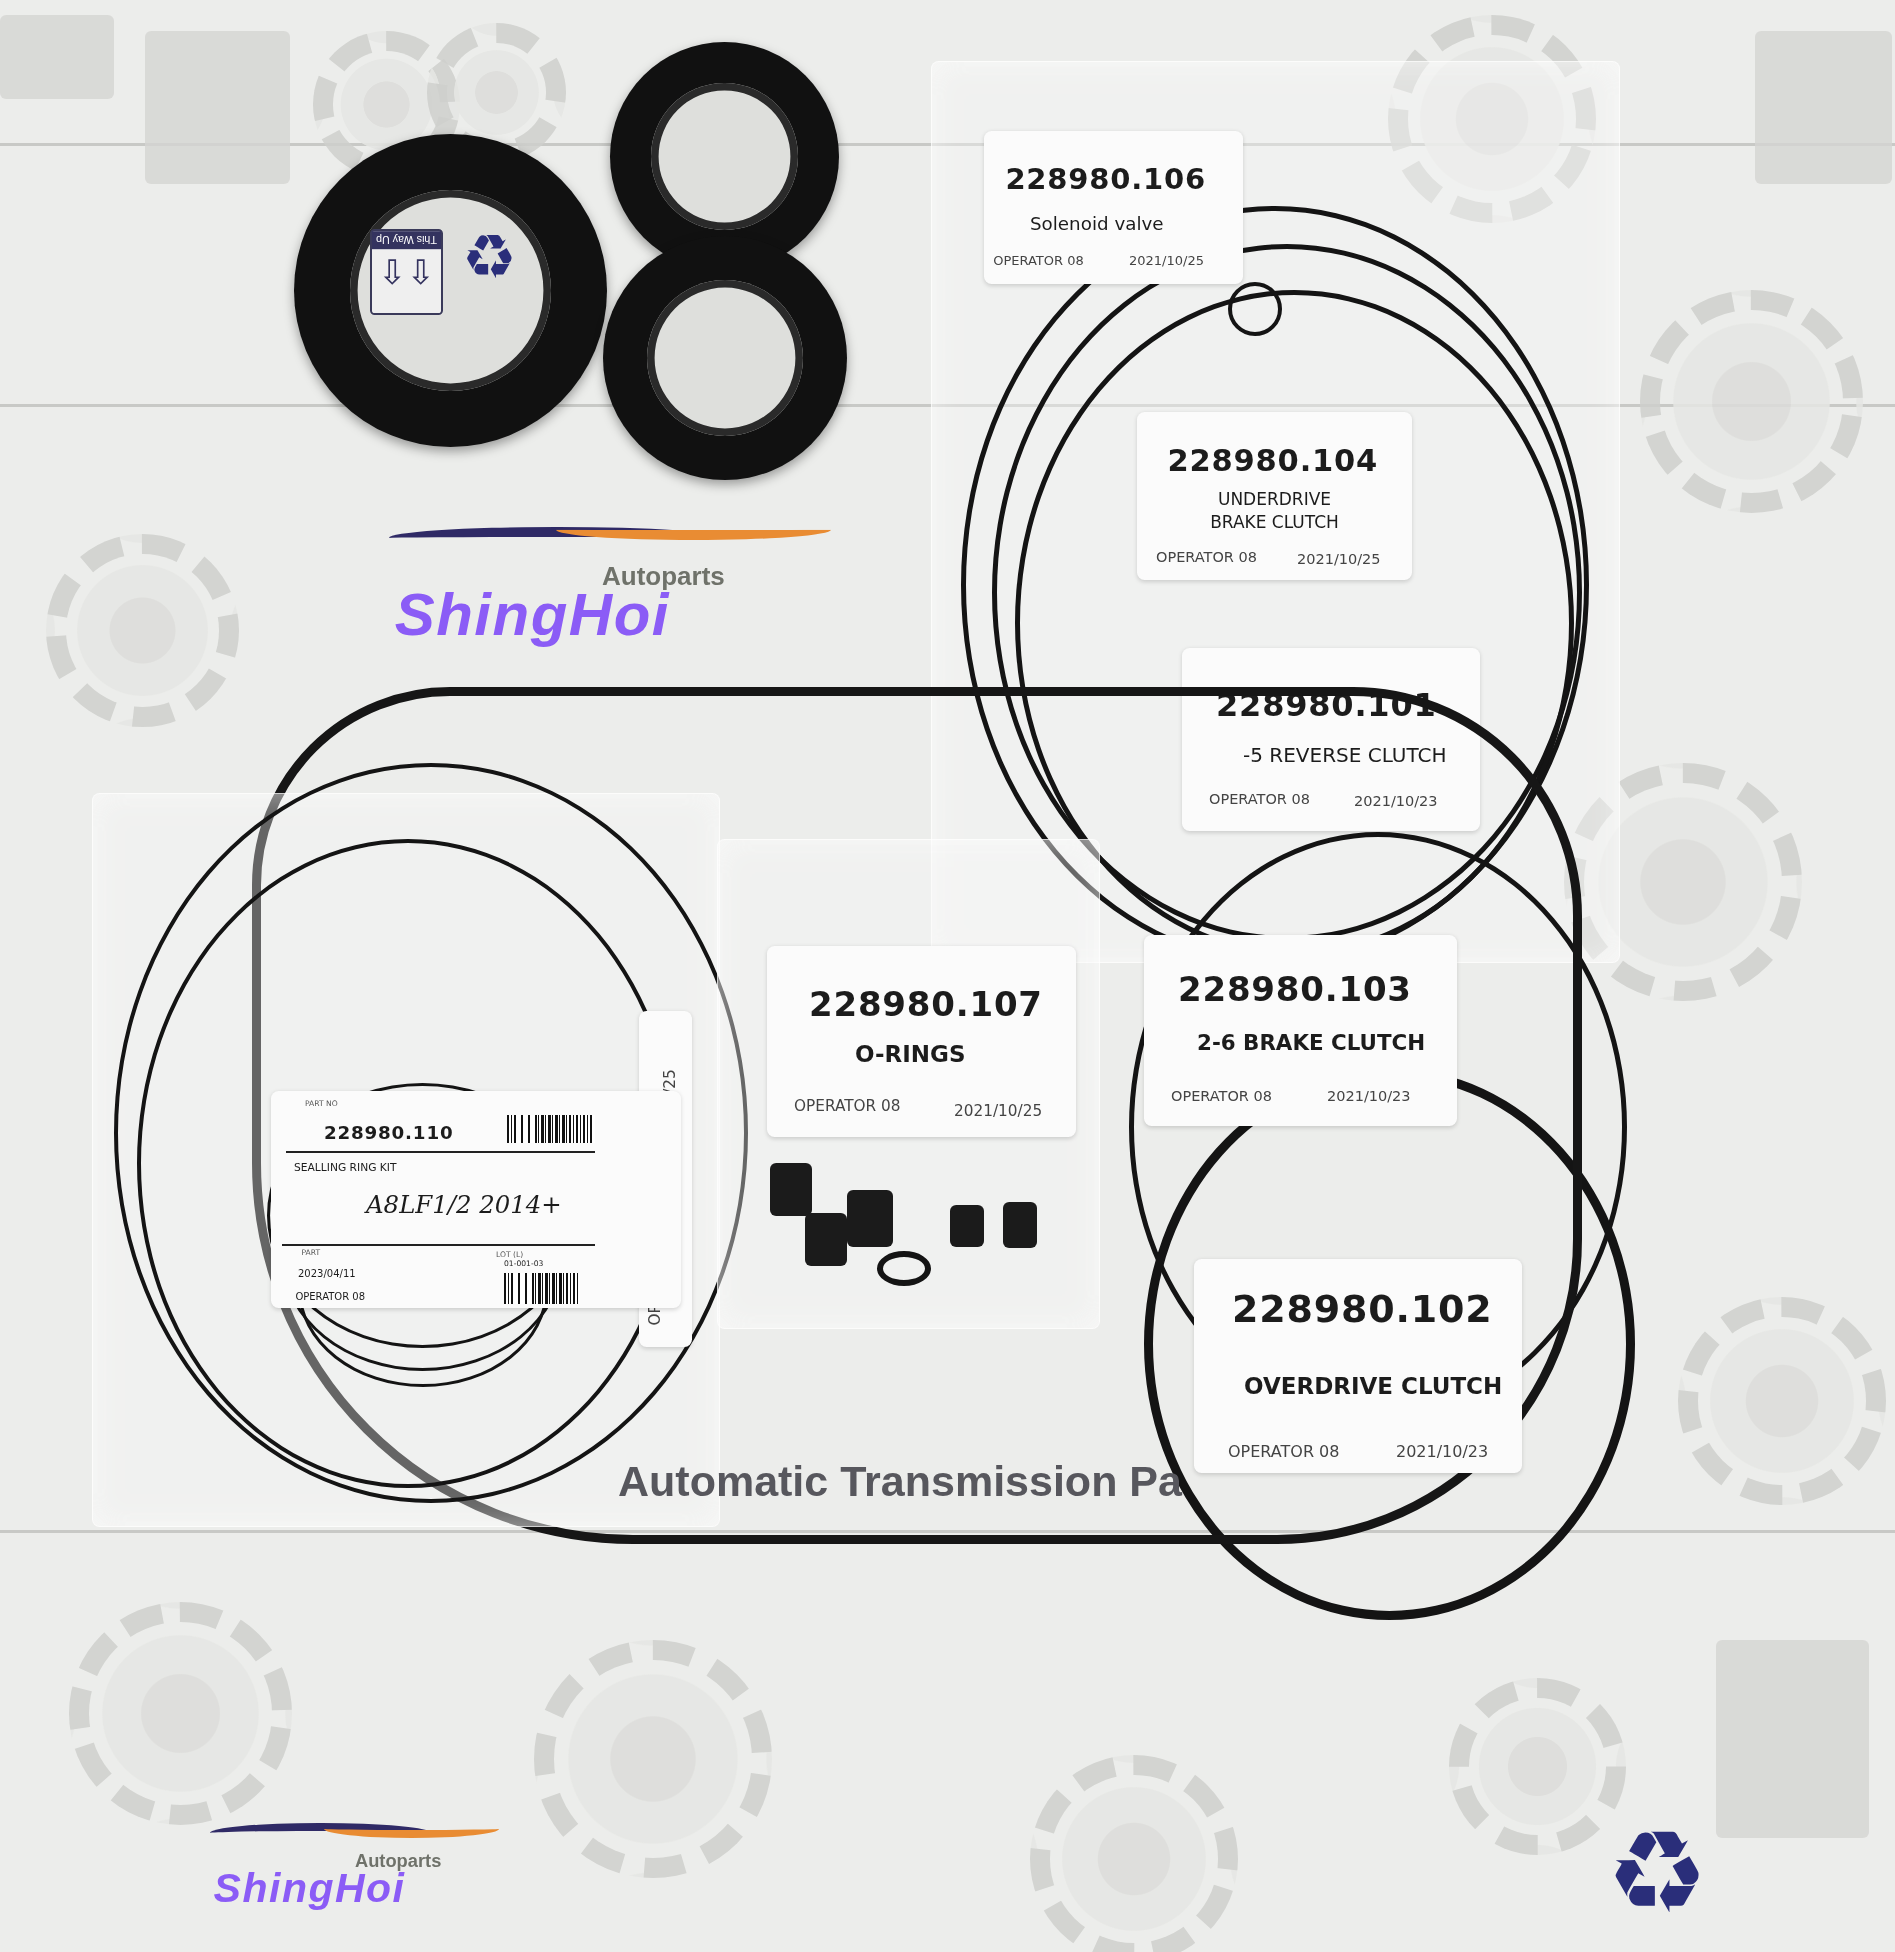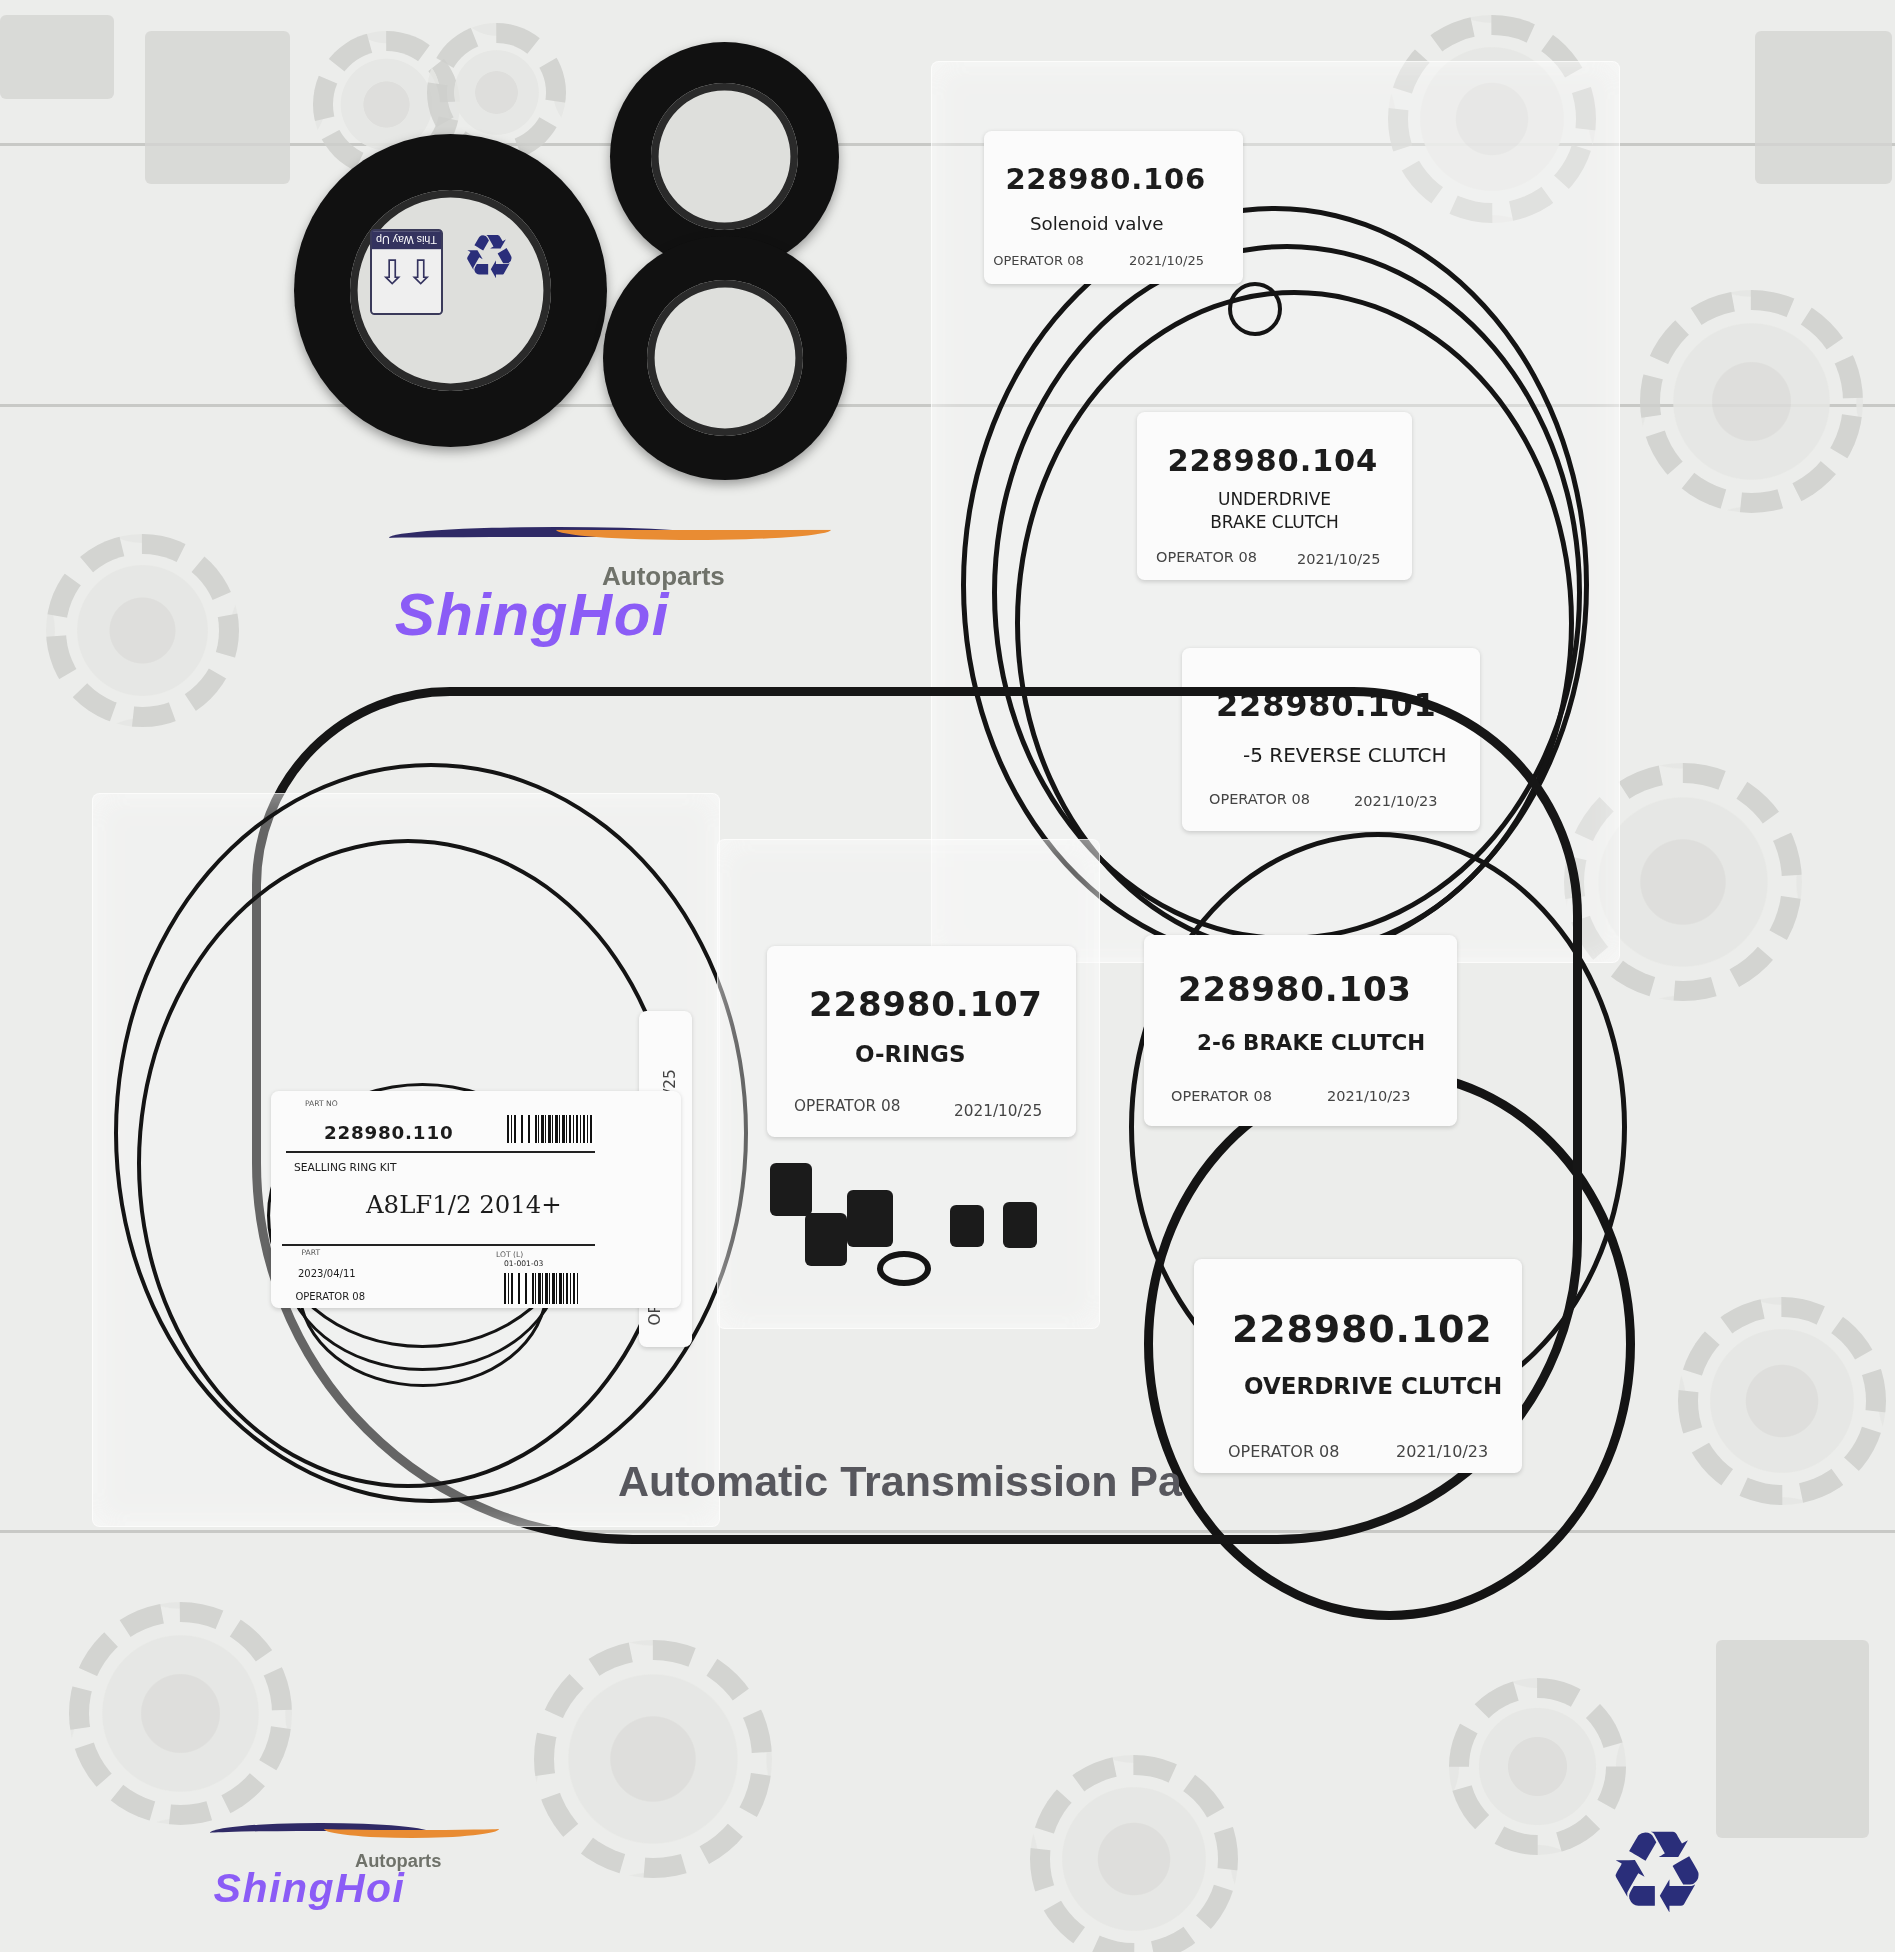--- a/index.html
+++ b/index.html
@@ -149,21 +149,21 @@
   <div class="op" style="left:-61px;top:229px;transform:rotate(-90deg);width:153px;font-size:15.3px">OPERATOR  08</div>
   <div class="date" style="left:-46px;top:61px;transform:rotate(-90deg);width:153px;font-size:15.3px">2021/10/25</div>
 </div>
 
 <div class="label" style="left:271px;top:1091px;width:410px;height:217px">
   <div style="position:absolute;left:34px;top:7.6px;font-size:7.6px;color:#555">PART NO</div>
   <div class="pn" style="left:53px;top:30.5px;font-size:18.3px">228980.110</div>
   <div class="barcode" style="left:236px;top:24.4px;width:88px;height:27.5px"></div>
   <div style="position:absolute;left:15.3px;top:60px;width:309px;height:1.5px;background:#222"></div>
   <div style="position:absolute;left:23px;top:70px;font-size:10.7px">SEALLING RING KIT</div>
-  <div style="position:absolute;left:95px;top:99px;font-size:24.4px;font-family:'DejaVu Serif',serif;">A8LF1/2 2014+</div>
+  <div style="position:absolute;left:95px;top:99px;font-size:24.4px;font-family:'DejaVu Serif',serif;font-style:italic">A8LF1/2 2014+</div>
   <div style="position:absolute;left:11.4px;top:153px;width:313px;height:1.5px;background:#222"></div>
   <div style="position:absolute;left:30.5px;top:157px;font-size:7.6px;color:#555">PART</div>
   <div style="position:absolute;left:27px;top:177px;font-size:10px">2023/04/11</div>
   <div style="position:absolute;left:225px;top:159px;font-size:7.6px;color:#555">LOT (L)</div>
   <div style="position:absolute;left:233px;top:168px;font-size:7.6px">01-001-03</div>
   <div class="barcode" style="left:233px;top:182px;width:76px;height:30.5px"></div>
   <div style="position:absolute;left:24.4px;top:200px;font-size:10px">OPERATOR  08</div>
 </div>
 
 <div class="bag" style="left:717px;top:839px;width:381px;height:488px"></div>
@@ -181,21 +181,21 @@
 <div class="ring" style="left:877px;top:1251px;width:42px;height:23px;border-width:6.1px"></div>
 
 <div class="label" style="left:1144px;top:935px;width:313px;height:191px">
   <div class="pn" style="left:34px;top:34px;font-size:34px">228980.103</div>
   <div class="desc" style="left:53px;top:95px;font-size:21.4px;font-weight:bold">2-6 BRAKE CLUTCH</div>
   <div class="op" style="left:27px;top:153px;font-size:14.5px">OPERATOR  08</div>
   <div class="date" style="left:183px;top:153px;font-size:14.5px">2021/10/23</div>
 </div>
 
 <div class="label" style="left:1194px;top:1259px;width:328px;height:214px">
-  <div class="pn" style="left:38px;top:48px;font-size:38px">228980.102</div>
+  <div class="pn" style="left:38px;top:28px;font-size:38px">228980.102</div>
   <div class="desc" style="left:50px;top:114px;font-size:23px;font-weight:bold">OVERDRIVE CLUTCH</div>
   <div class="op" style="left:34px;top:183px;font-size:16px">OPERATOR  08</div>
   <div class="date" style="left:202px;top:183px;font-size:16px">2021/10/23</div>
 </div>
 
 <div class="banner" style="left:618px;top:1457px;font-size:43px">Automatic Transmission Pa</div>
 
 <div class="logo" style="left:206px;top:1819px;width:305px;height:107px">
   <div class="swoosh-dark" style="left:3.8px;top:3.8px;width:221px;border-top-width:8.4px"></div>
   <div class="swoosh-orange" style="left:118px;top:0;width:175px;border-bottom-width:8.4px"></div>

